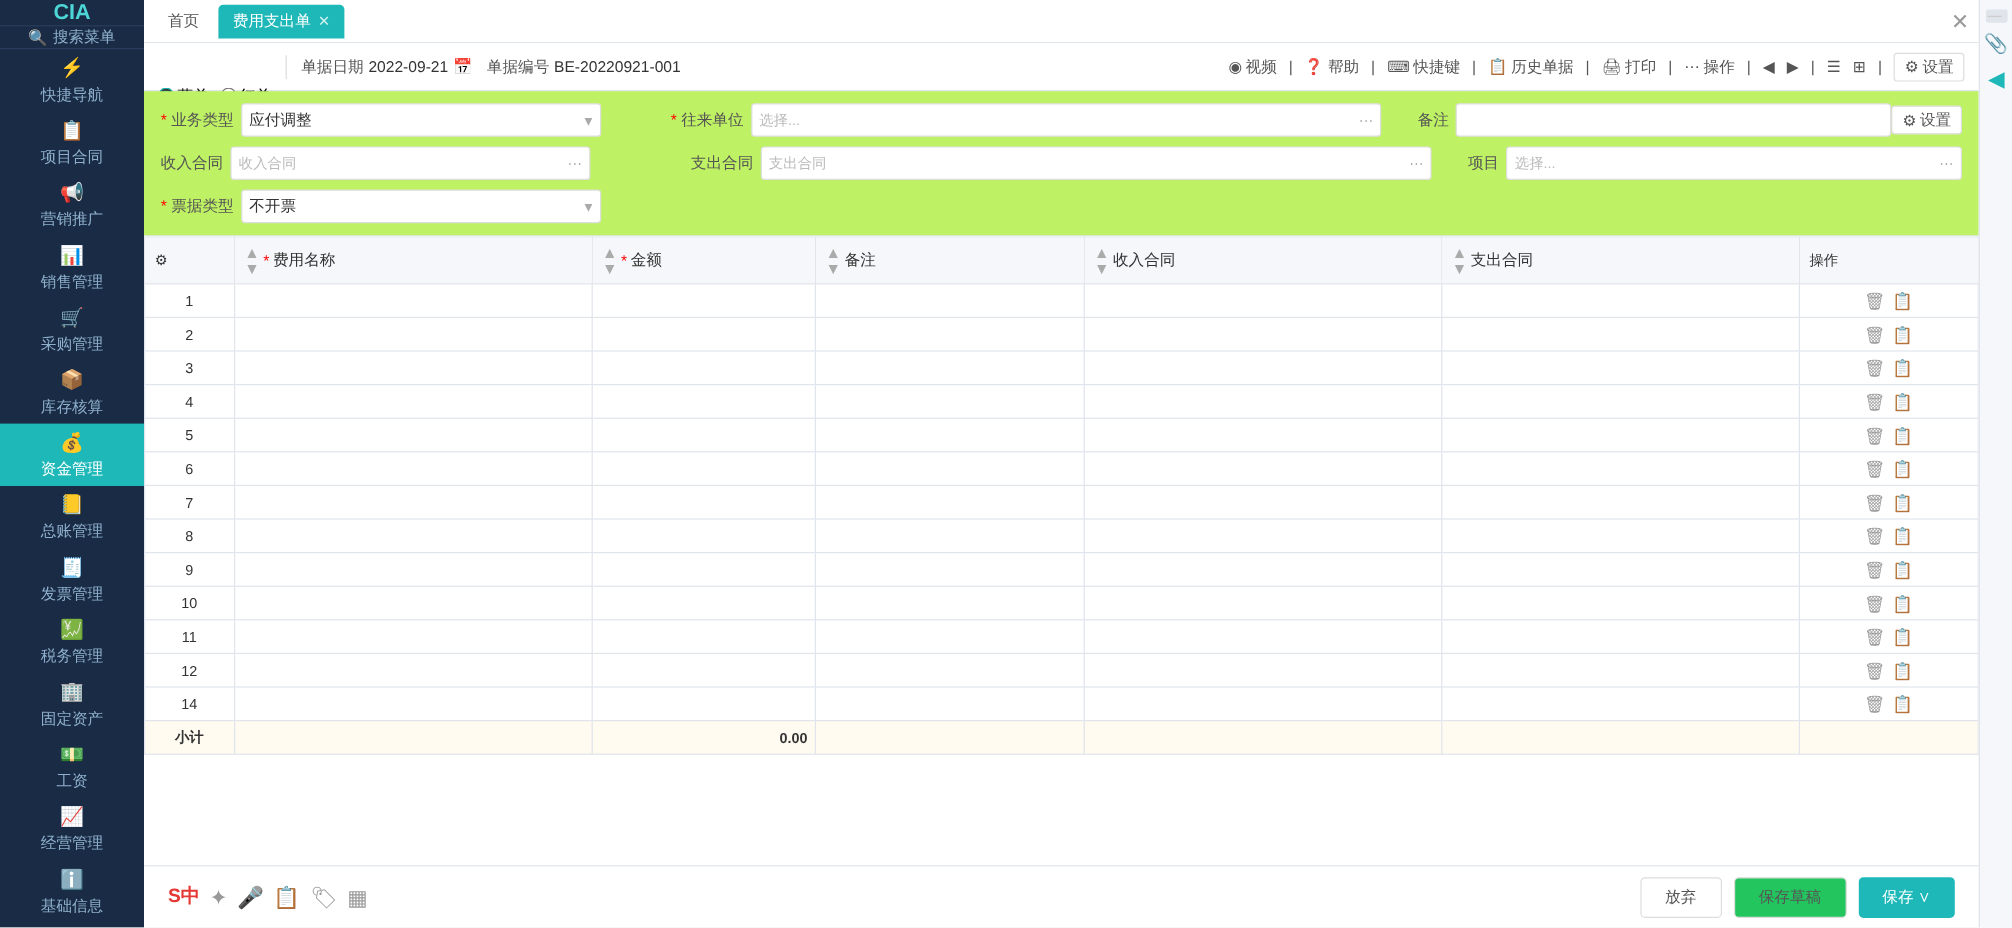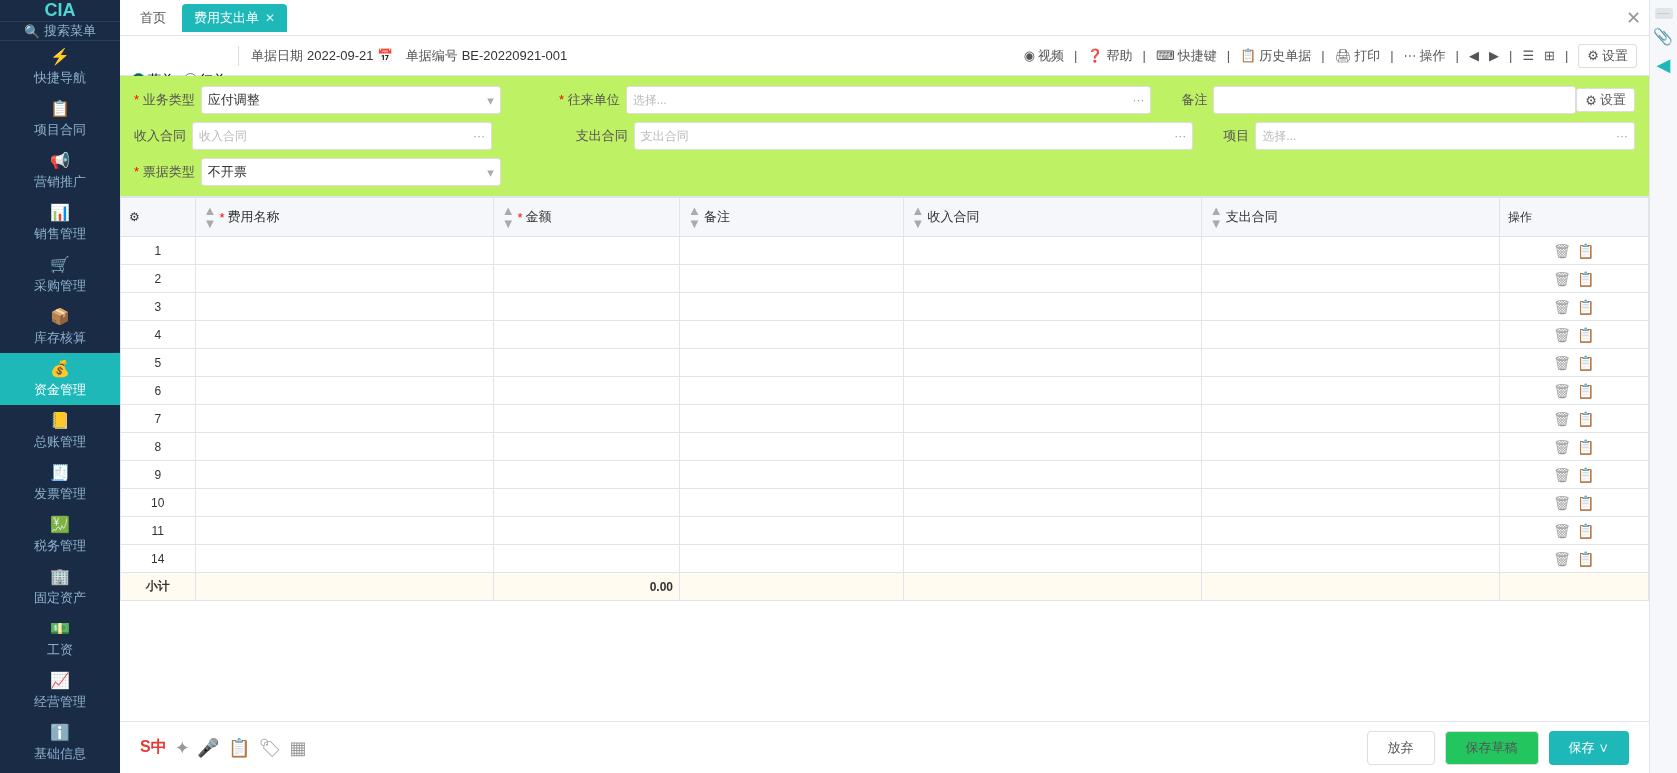--- a/index.html
+++ b/index.html
@@ -492,20 +492,34 @@
       <td class="col-income"></td>
       <td class="col-expense"></td>
       <td class="col-action">
         <div class="action-icons">
           <span class="action-icon">🗑</span>
           <span class="action-icon">📋</span>
         </div>
       </td>
     </tr>
           <tr>
+      <td class="row-num">12</td>
+      <td class="col-name"></td>
+      <td class="col-amount"></td>
+      <td class="col-note"></td>
+      <td class="col-income"></td>
+      <td class="col-expense"></td>
+      <td class="col-action">
+        <div class="action-icons">
+          <span class="action-icon">🗑</span>
+          <span class="action-icon">📋</span>
+        </div>
+      </td>
+    </tr>
+          <tr>
       <td class="row-num">14</td>
       <td class="col-name"></td>
       <td class="col-amount"></td>
       <td class="col-note"></td>
       <td class="col-income"></td>
       <td class="col-expense"></td>
       <td class="col-action">
         <div class="action-icons">
           <span class="action-icon">🗑</span>
           <span class="action-icon">📋</span>

